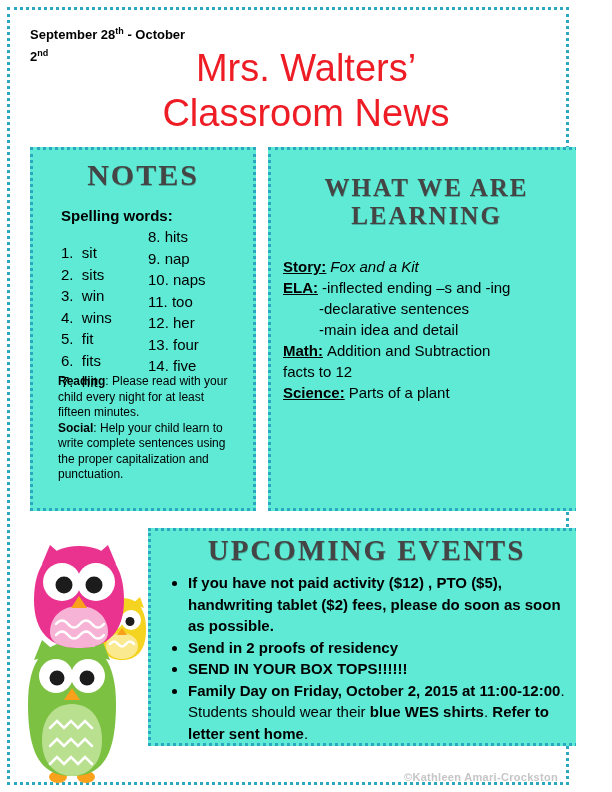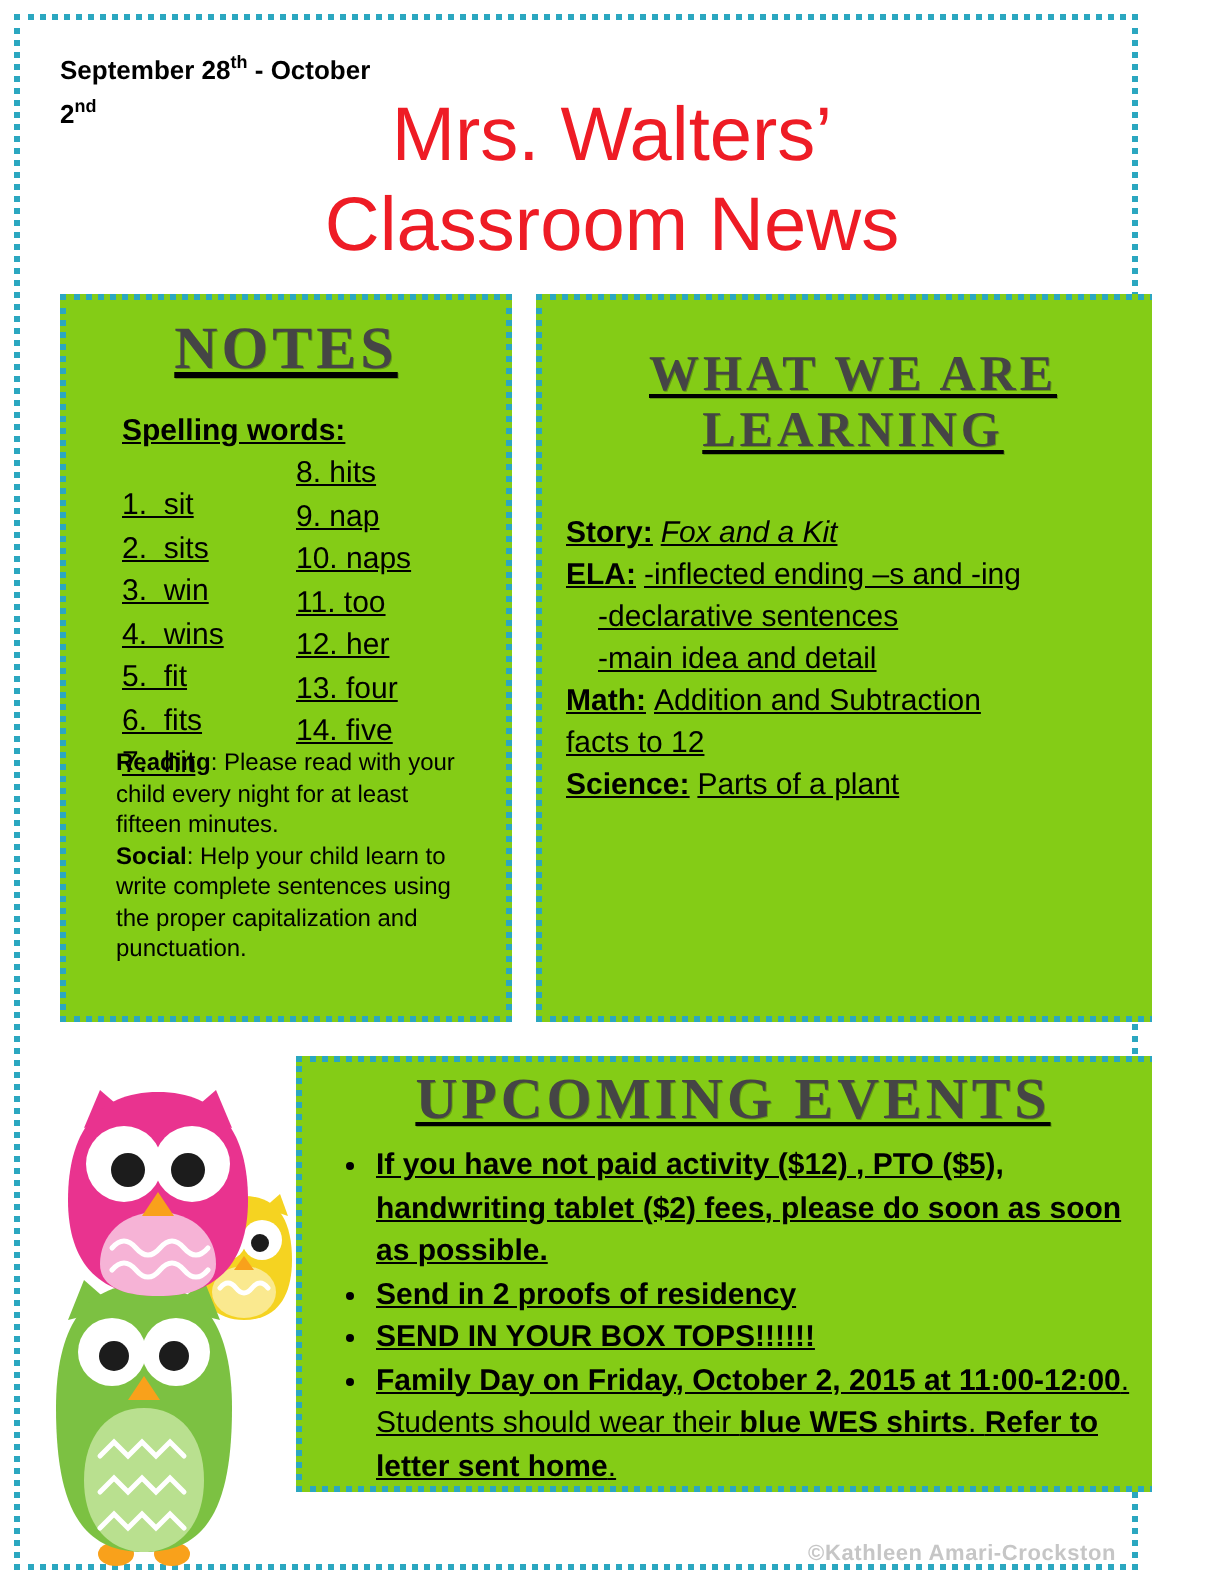--- a/index.html
+++ b/index.html
@@ -32,22 +32,21 @@
     left: 61px; top: 46px;
     width: 490px;
     text-align: center;
     color: var(--red, #ee1c25);
     font-size: 38px;
     line-height: 45px;
   }
   .box {
     position: absolute;
     border: 3px dotted var(--teal, #2ba7c0);
-    background: #84cc16;
-    text-decoration: underline;
+    background: #5eead4;
   }
   .notes-box    { left: 30px;  top: 147px; width: 226px; height: 364px; }
   .learning-box { left: 268px; top: 147px; width: 317px; height: 364px; }
   .events-box   { left: 148px; top: 528px; width: 437px; height: 218px; }
   .deco-header {
     font-family: "Liberation Serif", serif;
     font-weight: bold;
     color: var(--header_gray, #454545);
     text-align: center;
     letter-spacing: 2px;
@@ -74,21 +73,21 @@
     margin: 0;
   }
   .learning-content {
     margin: 26px 0 0 12px;
     width: 296px;
     font-size: 15px;
     line-height: 21px;
   }
   .l-label { font-weight: bold; text-decoration: underline; margin-right: 4px; }
   .l-italic { font-style: italic; }
-  .l-sub { margin-left: 16px; }
+  .l-sub { margin-left: 36px; }
   .events-list {
     list-style: disc outside;
     margin: 5px 8px 0 0;
     padding-left: 37px;
     font-size: 15px;
     line-height: 21.5px;
   }
   .events-list li { padding-right: 2px; }
   .owls {
     position: absolute;

